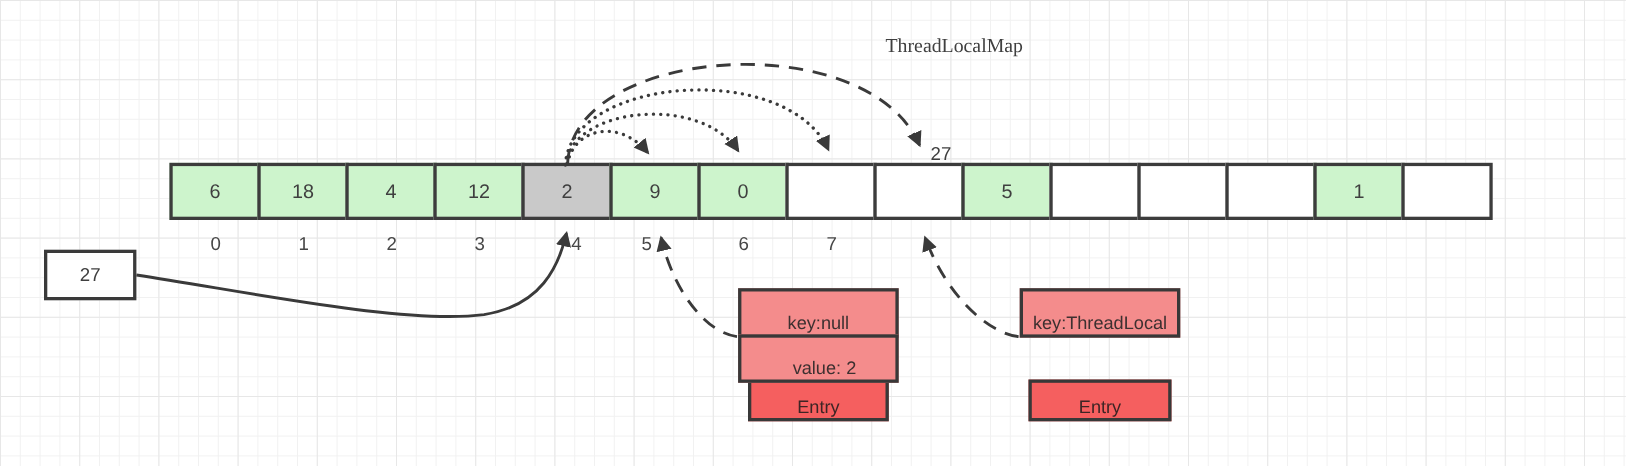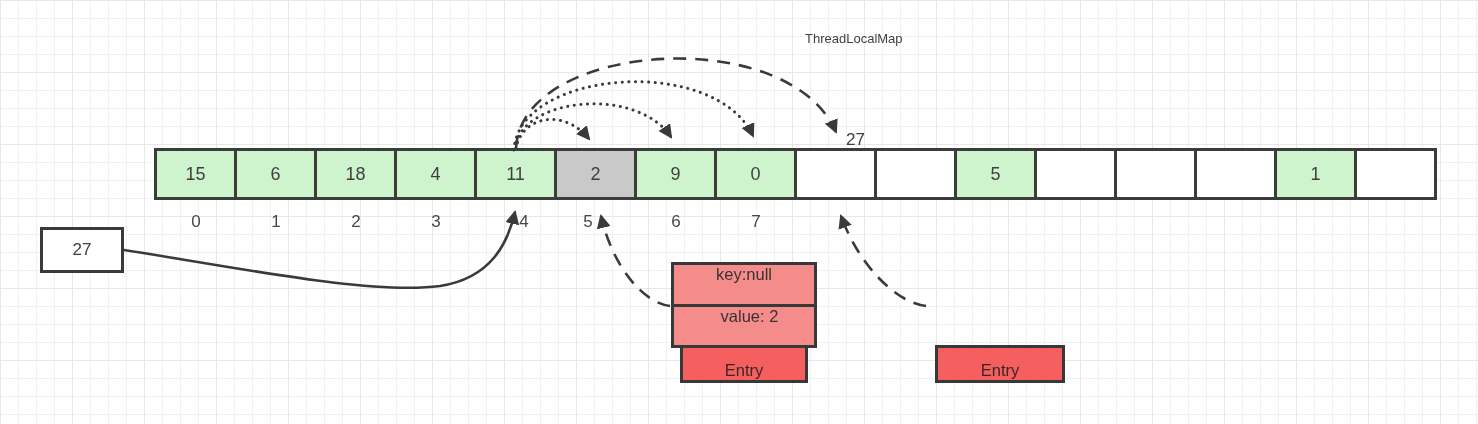--- a/index.html
+++ b/index.html
@@ -13,21 +13,21 @@
       linear-gradient(#f1f1f1 1px, transparent 1px),
       linear-gradient(90deg,#f1f1f1 1px, transparent 1px);
     background-size:72px 72px,72px 72px,18px 18px,18px 18px;
   }
   #connectors{position:absolute;left:0;top:0;pointer-events:none;z-index:5;}
   .stroke{fill:none;stroke:#3a3a3a;stroke-width:2.6px;}
   .dashed{stroke-dasharray:13 9;}
   .dotted{stroke-width:3px;stroke-dasharray:0.1 6.5;stroke-linecap:round;}
 
   .diagram-title{
-    position:absolute;left:805px;top:31px;font-size:13px;color:#3f3f3f;z-index:2;
+    position:absolute;left:805px;top:31px;font-size:18px;color:#3f3f3f;z-index:2;font-family:Liberation Serif, serif;
   }
   
   .array{position:absolute;left:154px;top:148px;display:flex;z-index:2;}
   .cell{
     box-sizing:border-box;width:83px;height:52px;margin-left:-3px;
     border:3px solid #3c3c3c;display:flex;align-items:center;justify-content:center;
     font-size:18px;color:#3f3f3f;background:#ffffff;
   }
   .cell:first-child{margin-left:0;}
   .cell.green{background:#cdf4cc;}
@@ -42,21 +42,21 @@
   .probe-box{
     position:absolute;left:40px;top:227px;width:84px;height:46px;box-sizing:border-box;
     border:3px solid #3a3a3a;background:#ffffff;display:flex;align-items:center;justify-content:center;
     font-size:17px;color:#3f3f3f;z-index:2;
   }
   .insert-label{position:absolute;left:846px;top:130px;font-size:17px;color:#3f3f3f;z-index:6;}
   
   .entry-rows{position:absolute;width:146px;z-index:2;}
   .entry-row{
     box-sizing:border-box;border:3px solid #383838;background:#f48c8c;
-    display:flex;align-items:flex-start;justify-content:center;
+    display:flex;align-items:flex-end;justify-content:center;
     font-size:16.5px;color:#3d3030;
   }
   .entry-row.key{height:45px;}
   .entry-row.val{height:44px;margin-top:-3px;padding-left:11px;}
   .entry-tag{
     position:absolute;top:345px;height:38px;box-sizing:border-box;
     border:3px solid #383838;background:#f55f5f;
     display:flex;align-items:flex-end;justify-content:center;
     font-size:16.5px;color:#3d2525;z-index:1;
   }
@@ -86,33 +86,30 @@
     <path class="stroke dashed" d="M 516 149 C 519 42, 788 22, 836 132" marker-end="url(#ah)"></path>
 
     <path class="stroke dashed" d="M 670 306 C 644 303, 613 268, 601 216" marker-end="url(#ah)"></path>
     <path class="stroke dashed" d="M 926 306 C 898 303, 860 268, 841 216" marker-end="url(#ah)"></path>
   </svg>
 
   <div class="diagram-title">ThreadLocalMap</div>
 
   <div class="array">
       <div class="cell green">
-        <span>15</span>
-      </div>
-      <div class="cell green">
         <span>6</span>
       </div>
       <div class="cell green">
         <span>18</span>
       </div>
       <div class="cell green">
         <span>4</span>
       </div>
       <div class="cell green">
-        <span>11</span>
+        <span>12</span>
       </div>
       <div class="cell gray">
         <span>2</span>
       </div>
       <div class="cell green">
         <span>9</span>
       </div>
       <div class="cell green">
         <span>0</span>
       </div>
@@ -164,18 +161,21 @@
     </div>
     <div class="entry-row val">
       <span>value: 2</span>
     </div>
   </div>
   <div class="entry-tag tag-1">
     <span>Entry</span>
   </div>
 
   <div class="entry-rows rows-2">
+    <div class="entry-row key">
+      <span>key:ThreadLocal</span>
+    </div>
   </div>
   <div class="entry-tag tag-2">
     <span>Entry</span>
   </div>
 
 </div>
 
 </body></html>

